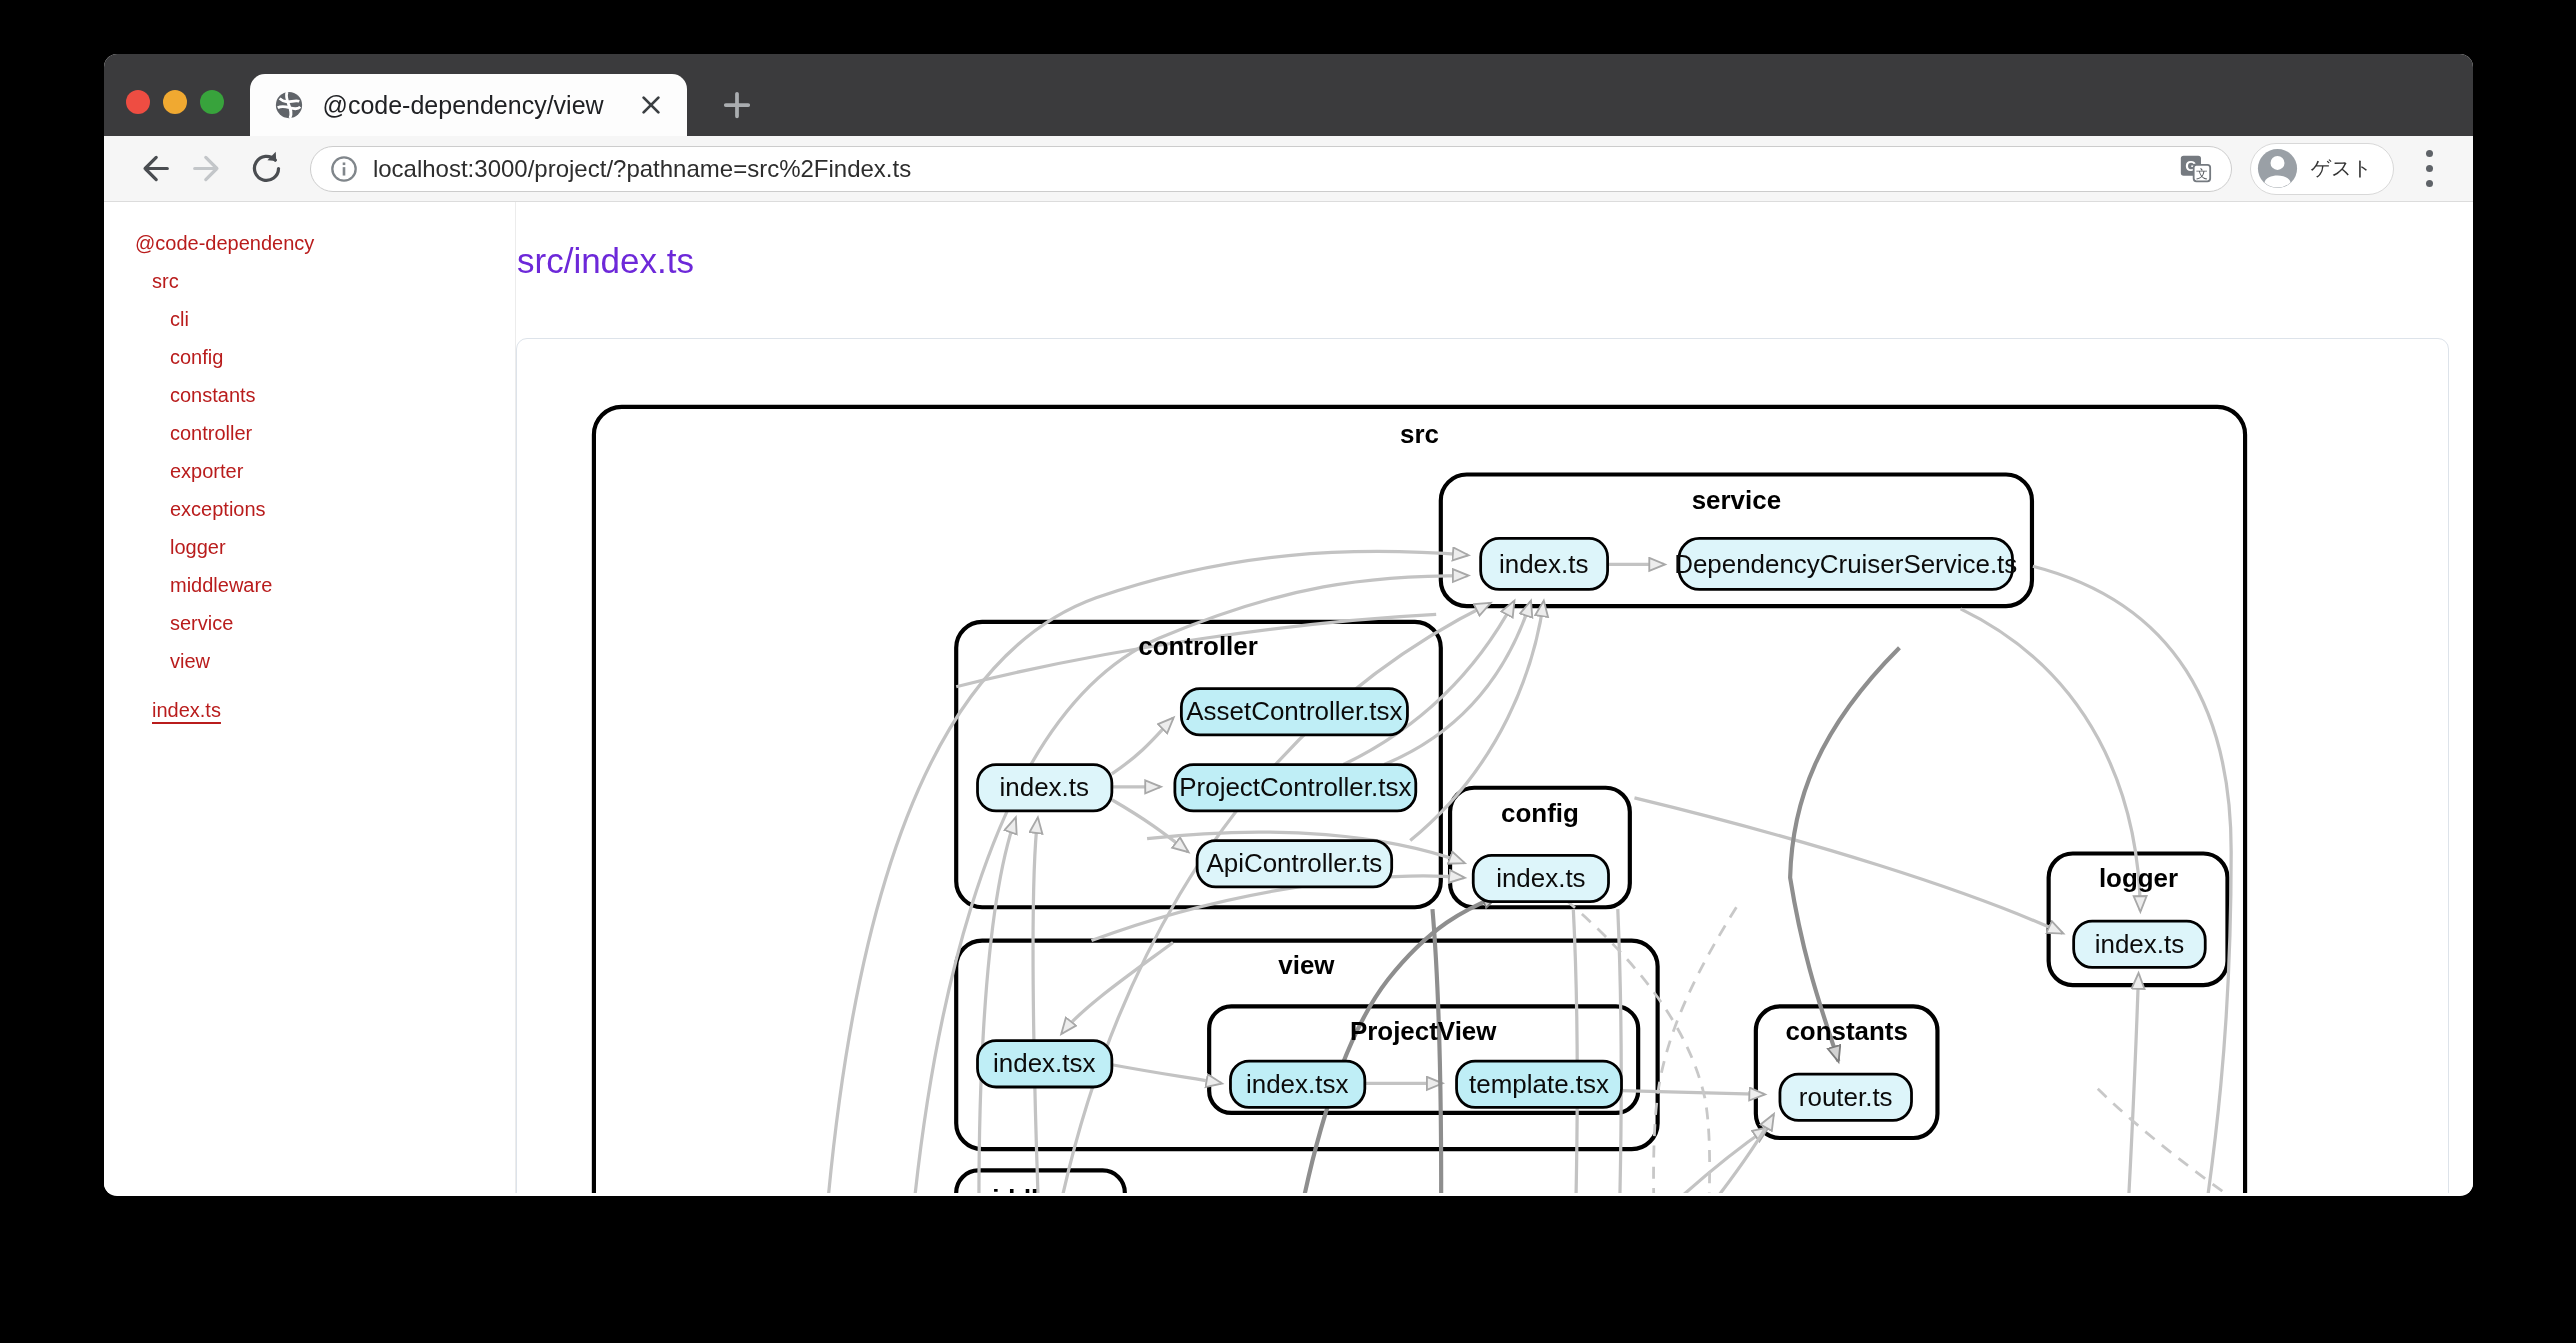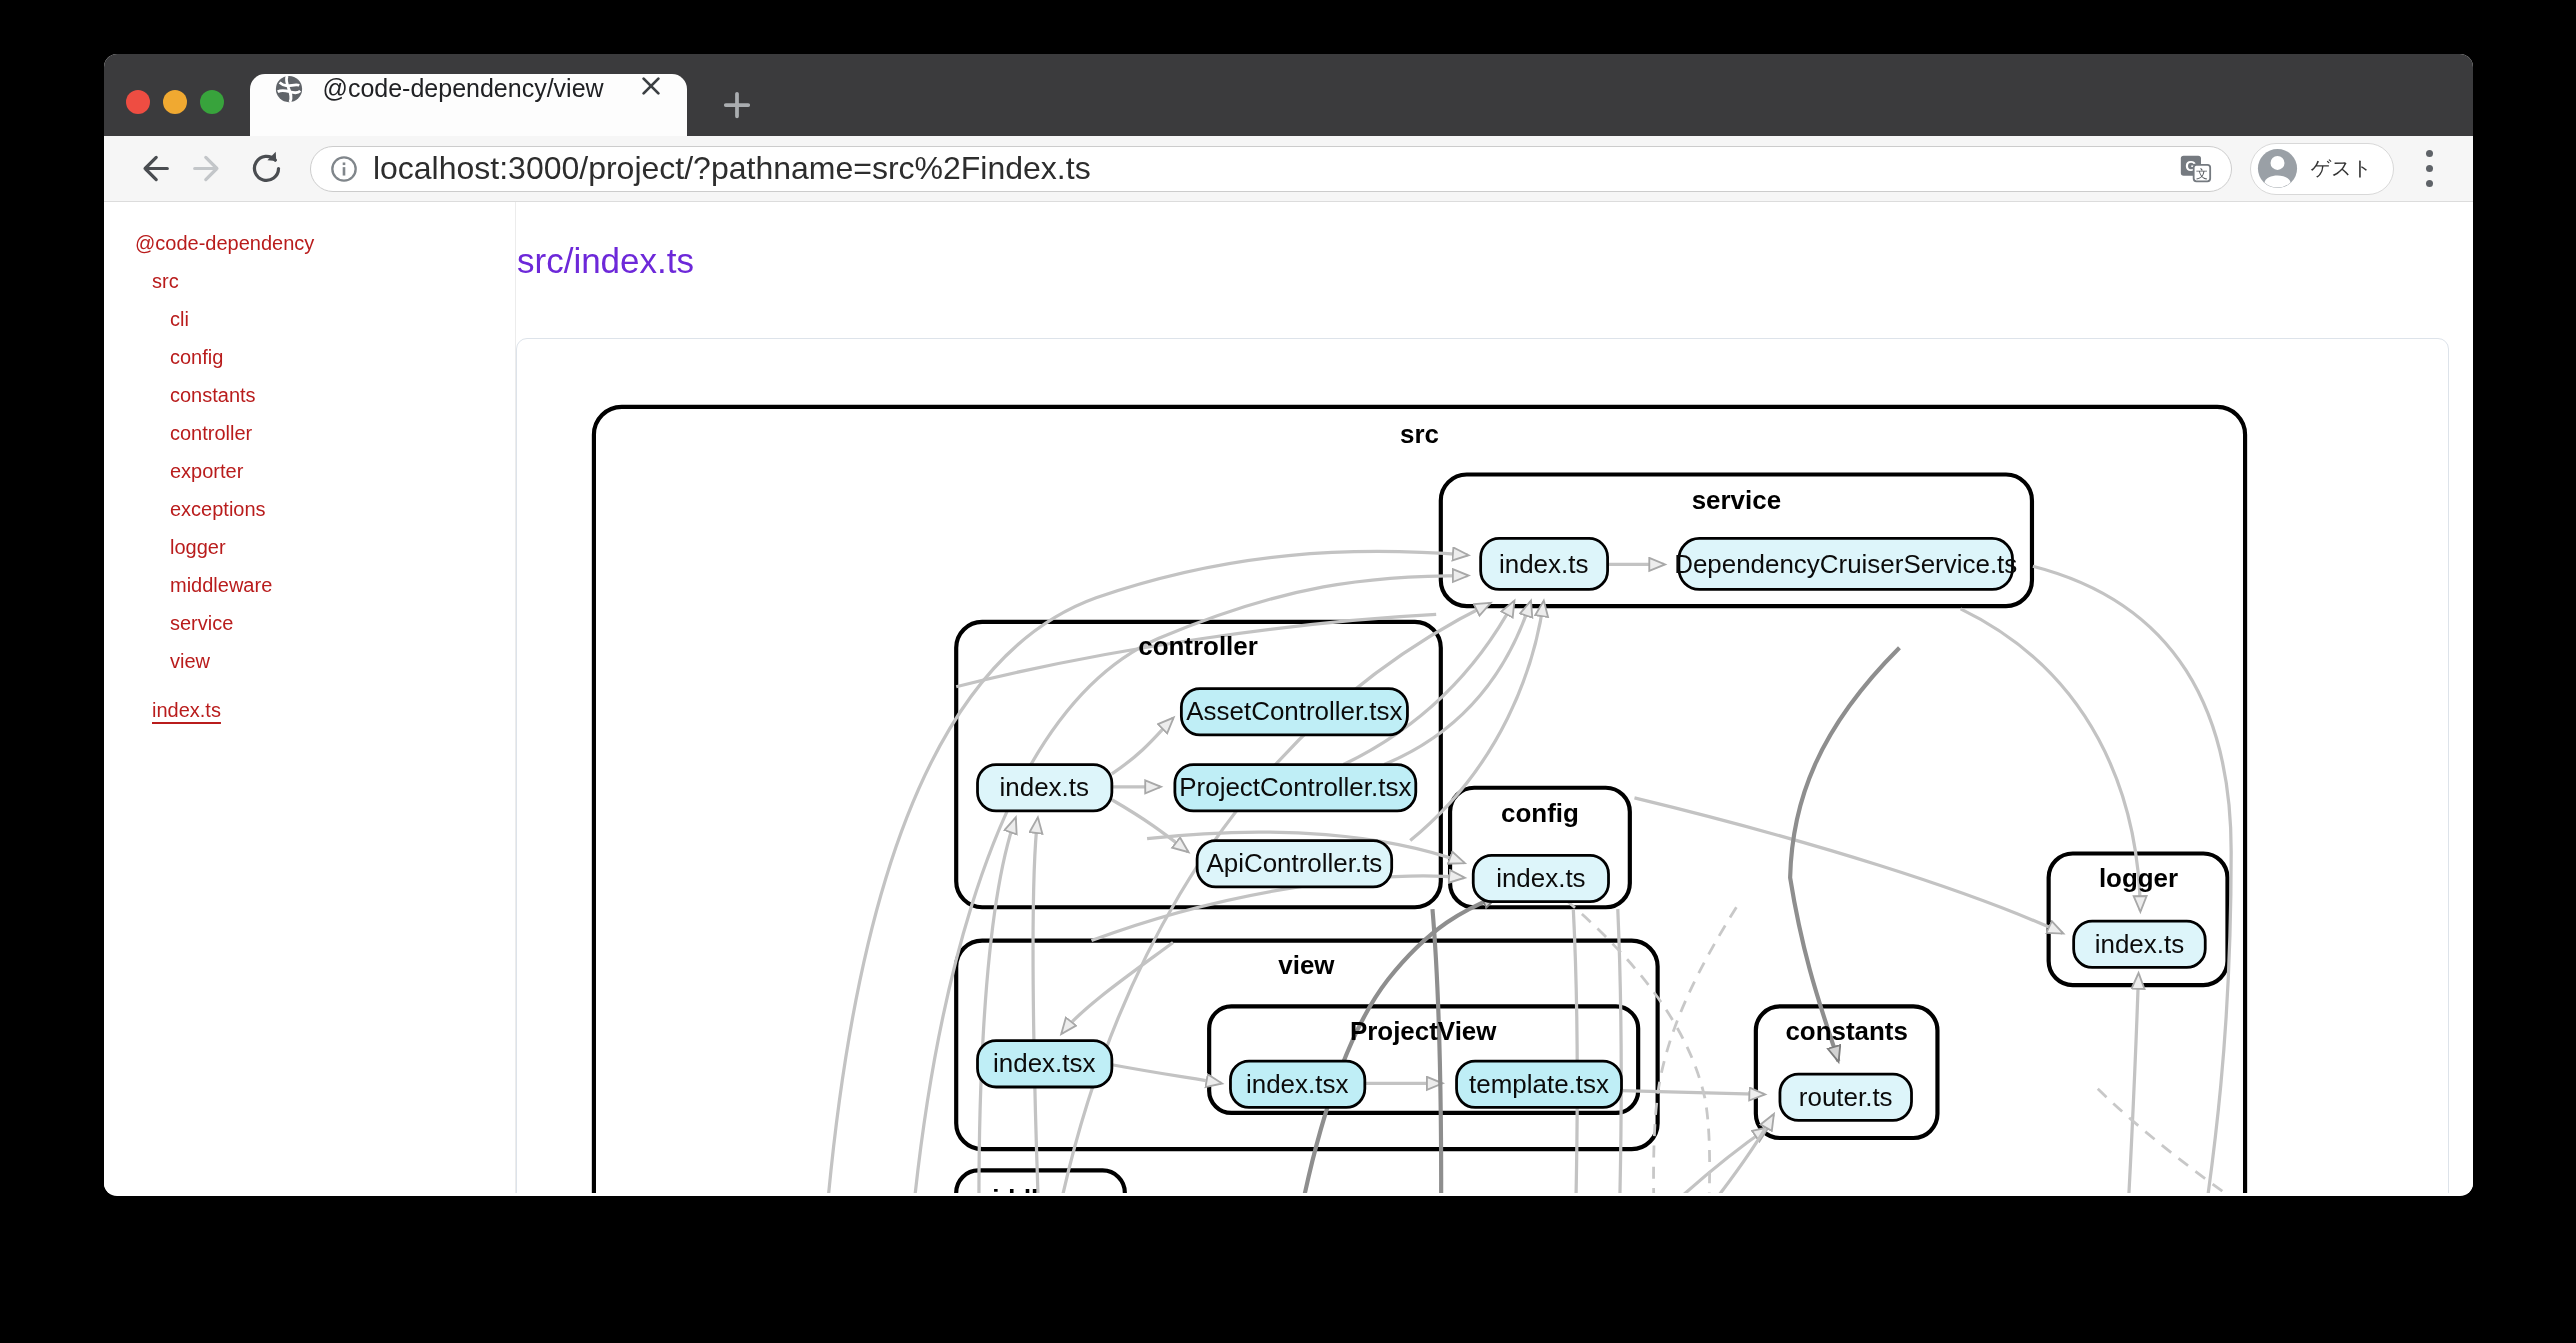--- a/index.html
+++ b/index.html
@@ -5,31 +5,31 @@
   html,body{margin:0;padding:0;}
   body{width:2576px;height:1344px;background:#000;position:relative;overflow:hidden;
        font-family:"Liberation Sans",sans-serif;}
   .window{position:absolute;left:104px;top:54px;width:2369px;height:1142px;
           border-radius:13px;overflow:hidden;background:#fff;}
   
   .tabstrip{height:82px;background:#3b3b3d;position:relative;}
   .traffic{position:absolute;left:22px;top:36px;display:flex;gap:13px;}
   .traffic span{width:24px;height:24px;border-radius:50%;display:block;}
   .tab{position:absolute;left:146px;top:20.4px;width:437px;height:62px;background:#fdfdfd;
-       border-radius:15px 15px 0 0;display:flex;padding:0 24px;box-sizing:border-box;}
+       border-radius:15px 15px 0 0;display:flex;align-items:center;padding:0 24px;box-sizing:border-box;}
   .tab-title{font-size:25px;color:#202124;margin-left:18.5px;flex:1;white-space:nowrap;}
   .newtab{position:absolute;left:608px;top:26px;width:50px;height:50px;display:flex;
           align-items:center;justify-content:center;}
   
   .toolbar{height:66px;background:#f6f6f6;border-bottom:1.9px solid #dcdcdc;display:flex;
            align-items:center;padding:0 20.4px;box-sizing:border-box;}
   .nav-ic{width:57px;height:48px;display:flex;align-items:center;justify-content:center;flex:none;}
   .url-field{flex:1;height:46px;background:#fff;border:1.9px solid #cccccc;border-radius:26px;
              display:flex;align-items:center;padding:0 18.5px;margin:0 18.5px 0 15px;box-sizing:border-box;}
-  .url-text{font-size:32px;color:#2d2d2d;margin-left:15px;flex:1;white-space:nowrap;overflow:hidden;}
+  .url-text{font-size:24px;color:#2d2d2d;margin-left:15px;flex:1;white-space:nowrap;overflow:hidden;}
   .profile-pill{height:52px;border:1.9px solid #d8d8d8;border-radius:30px;display:flex;align-items:center;
                 padding:3.7px 20.4px 3.7px 5.6px;box-sizing:border-box;background:#fff;flex:none;}
   .profile-label{font-size:20px;color:#333;margin-left:13px;}
   .kebab{width:46px;display:flex;flex-direction:column;align-items:center;gap:7.4px;margin-left:13px;flex:none;}
   .kebab i{width:7.4px;height:7.4px;border-radius:50%;background:#5f6368;}
   
   .content{display:flex;height:991px;background:#fff;}
   .sidebar{width:411px;flex:none;padding-top:22px;font-size:20px;color:#b91c1c;line-height:38px;}
   .si{white-space:nowrap;cursor:default;}
   .lv0{padding-left:31px;}

